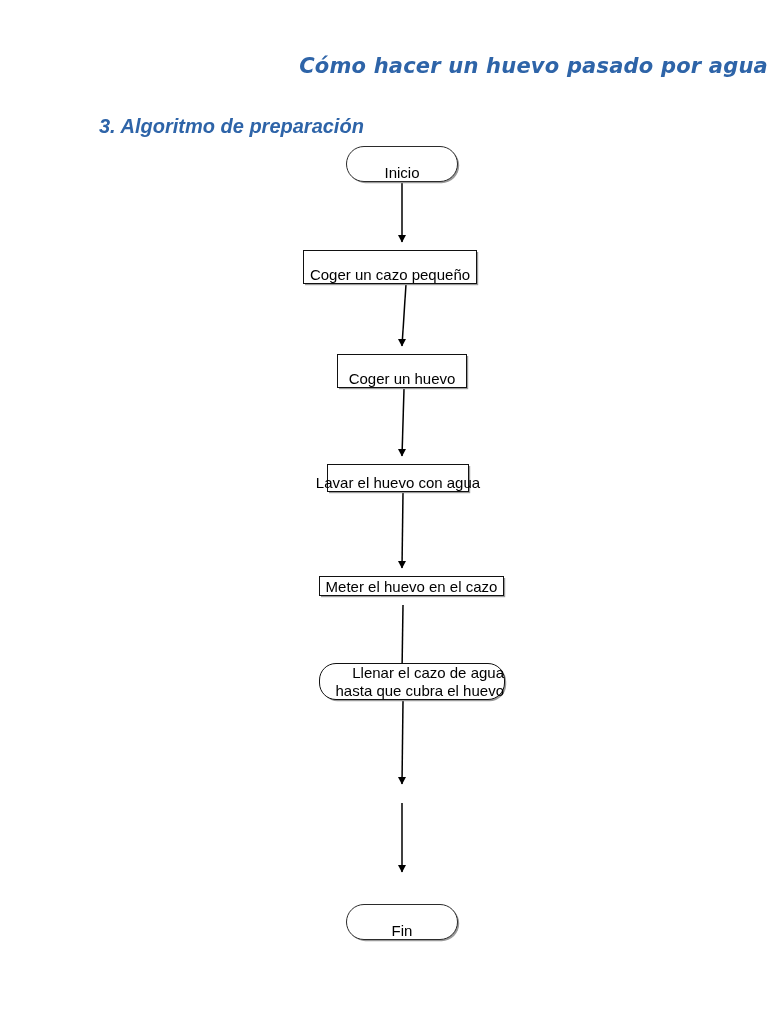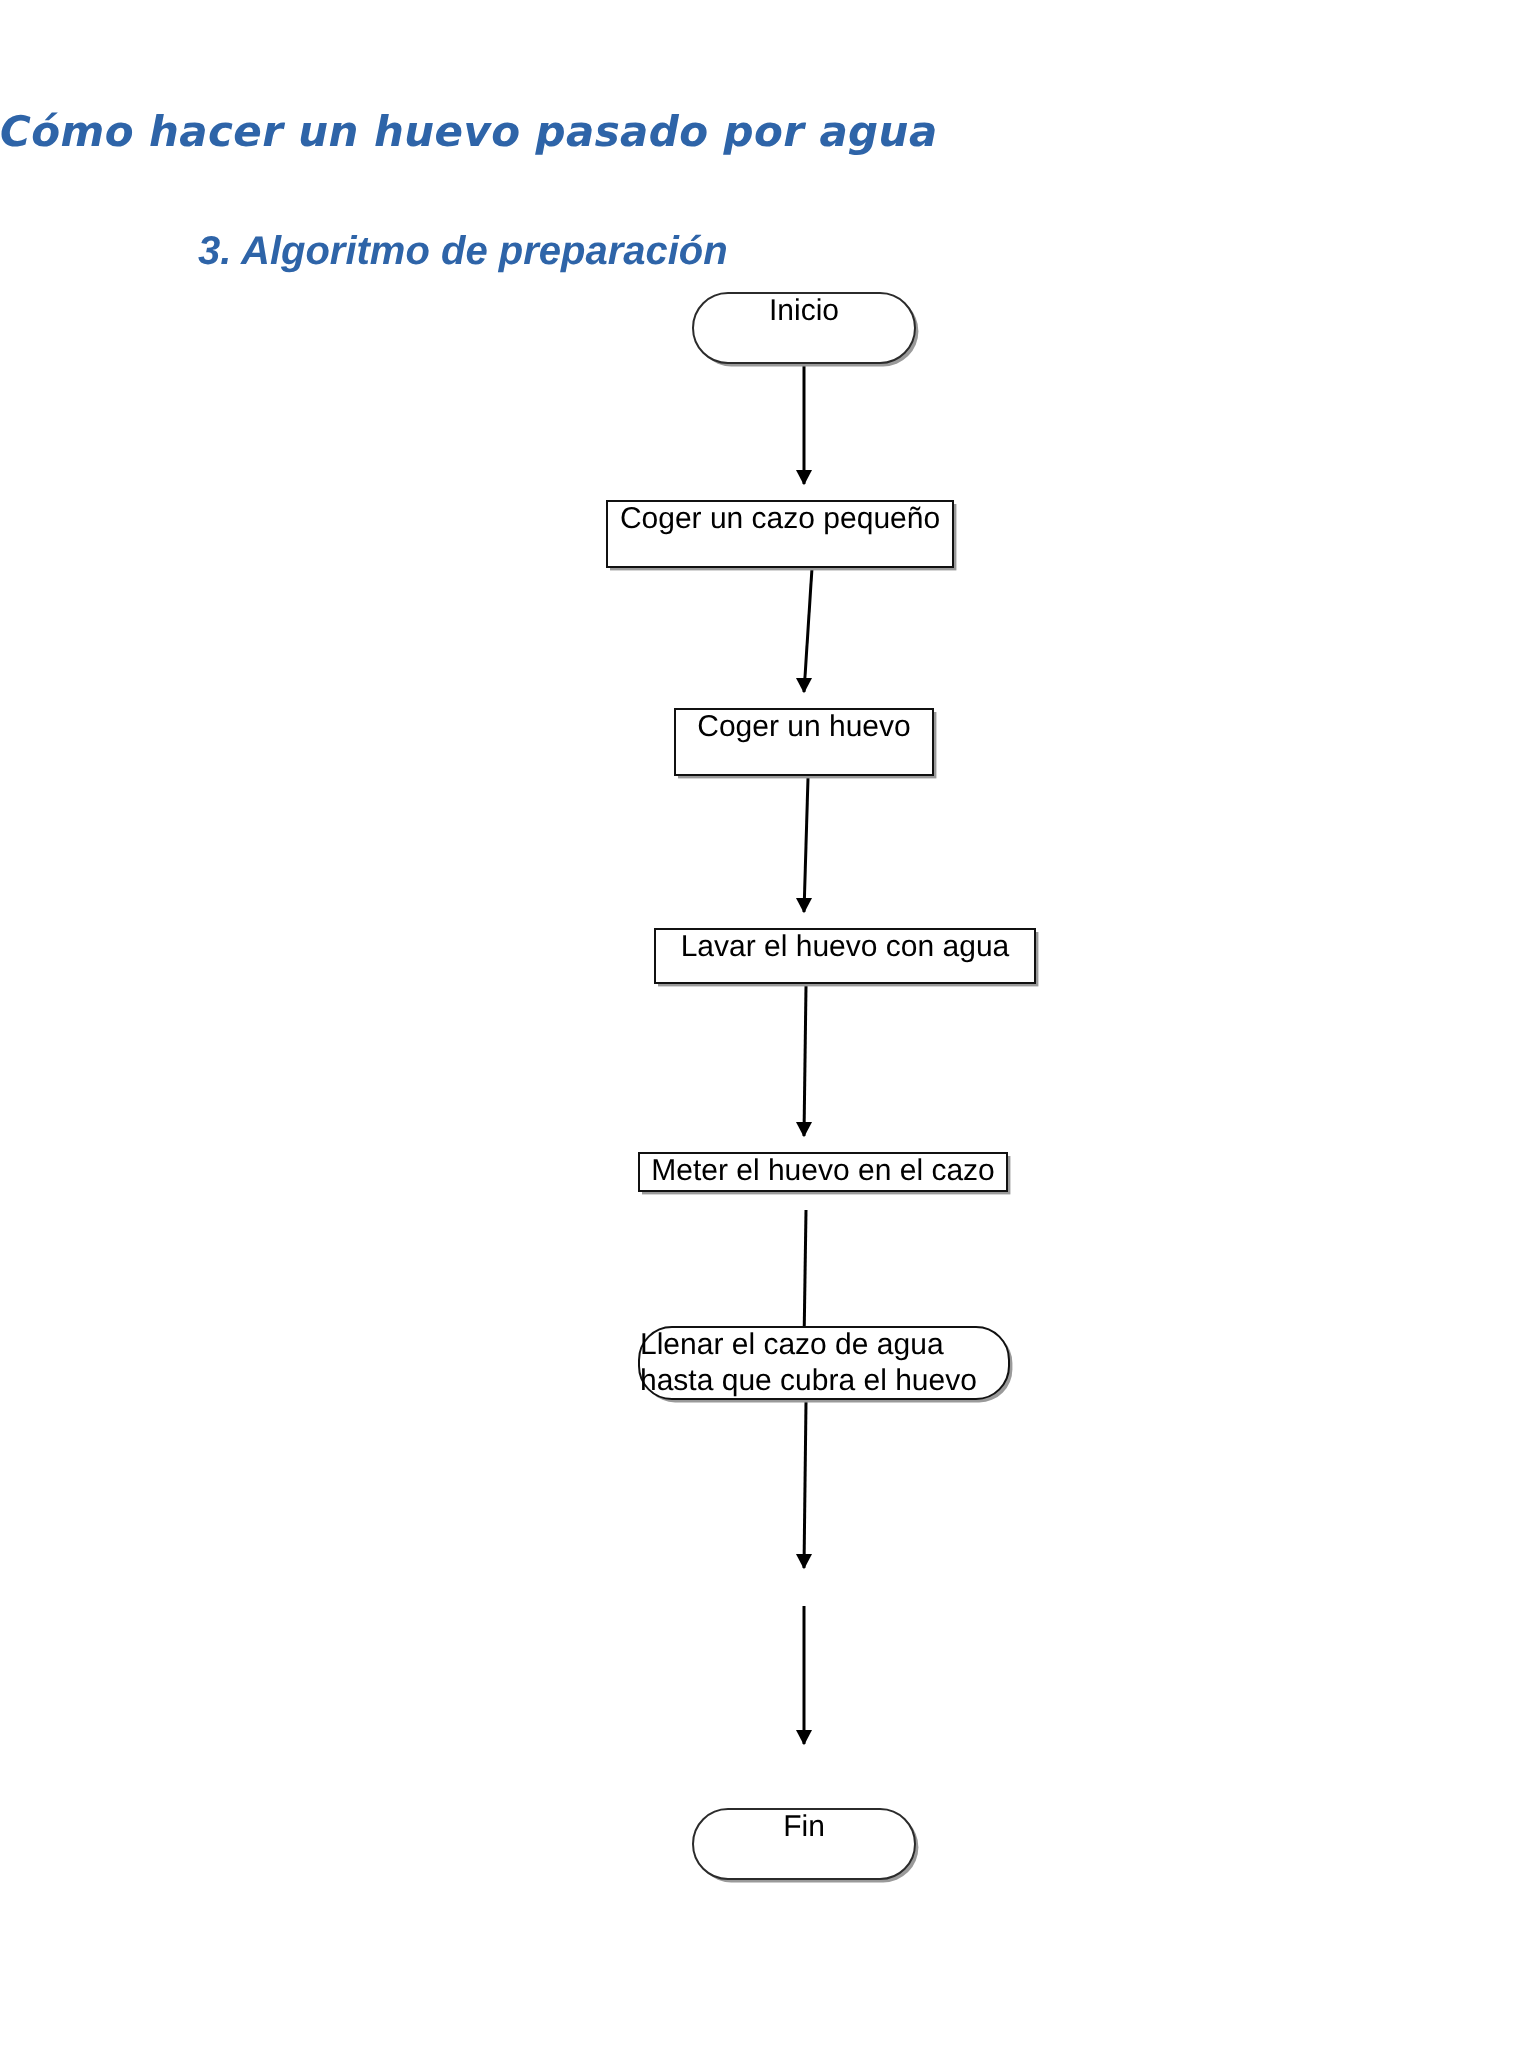--- a/index.html
+++ b/index.html
@@ -15,21 +15,21 @@
     font-family: "Liberation Sans", sans-serif;
     -webkit-font-smoothing: antialiased;
   }
 
   
   .doc-title {
     position: absolute;
     left: 0;
     top: 54px;
     width: 768px;
-    text-align: left;
+    text-align: right;
     font-family: "DejaVu Sans", sans-serif;
     font-size: 21px;
     font-weight: bold;
     font-style: italic;
     letter-spacing: 0.2px;
     color: #2e64a8;
     white-space: nowrap;
   }
   .section-title {
     position: absolute;
@@ -63,21 +63,21 @@
   
   .node {
     position: absolute;
     box-sizing: border-box;
     background: #ffffff;
     color: #000000;
     font-family: "Liberation Sans", sans-serif;
     font-size: 15px;
     line-height: 17px;
     display: flex;
-    align-items: flex-start;
+    align-items: flex-end;
     justify-content: center;
     text-align: center;
     white-space: nowrap;
     z-index: 3;
   }
   .node.process {
     border: 1.4px solid #111111;
     box-shadow: 1.6px 1.6px 0 -0.4px #9a9a9a;
   }
   .node.terminator {
@@ -91,21 +91,21 @@
     line-height: 18px;
   }
   .node.clip {
     overflow: hidden;
   }
 
   
   #node-inicio   { left: 346px; top: 146px; width: 112px; height: 36px; }
   #node-cazo     { left: 303px; top: 250px; width: 174px; height: 34px; }
   #node-huevo    { left: 337px; top: 354px; width: 130px; height: 34px; }
-  #node-lavar    { left: 327px; top: 464px; width: 191px; height: 28px; }
+  #node-lavar    { left: 327px; top: 464px; width: 142px; height: 28px; }
   #node-meter    { left: 319px; top: 576px; width: 185px; height: 20px; }
   #node-llenar   { left: 319px; top: 663px; width: 186px; height: 37px; border-radius: 17px; }
   #node-sal      { left: 319px; top: 775px; width: 157px; height: 27px; }
   #node-fin      { left: 346px; top: 876px; width: 112px; height: 36px; margin-top: 28px; }
 </style>
 </head>
 <body>
 
 <div>
 

